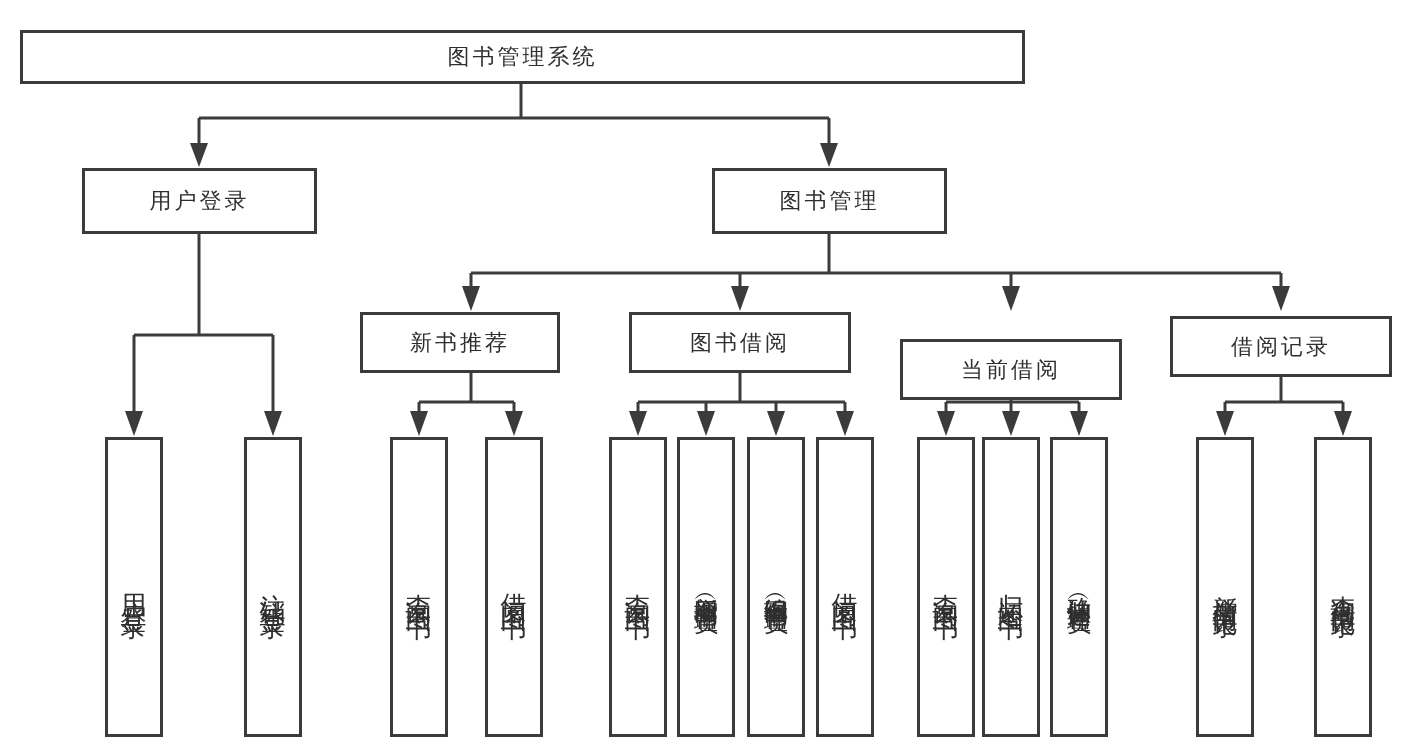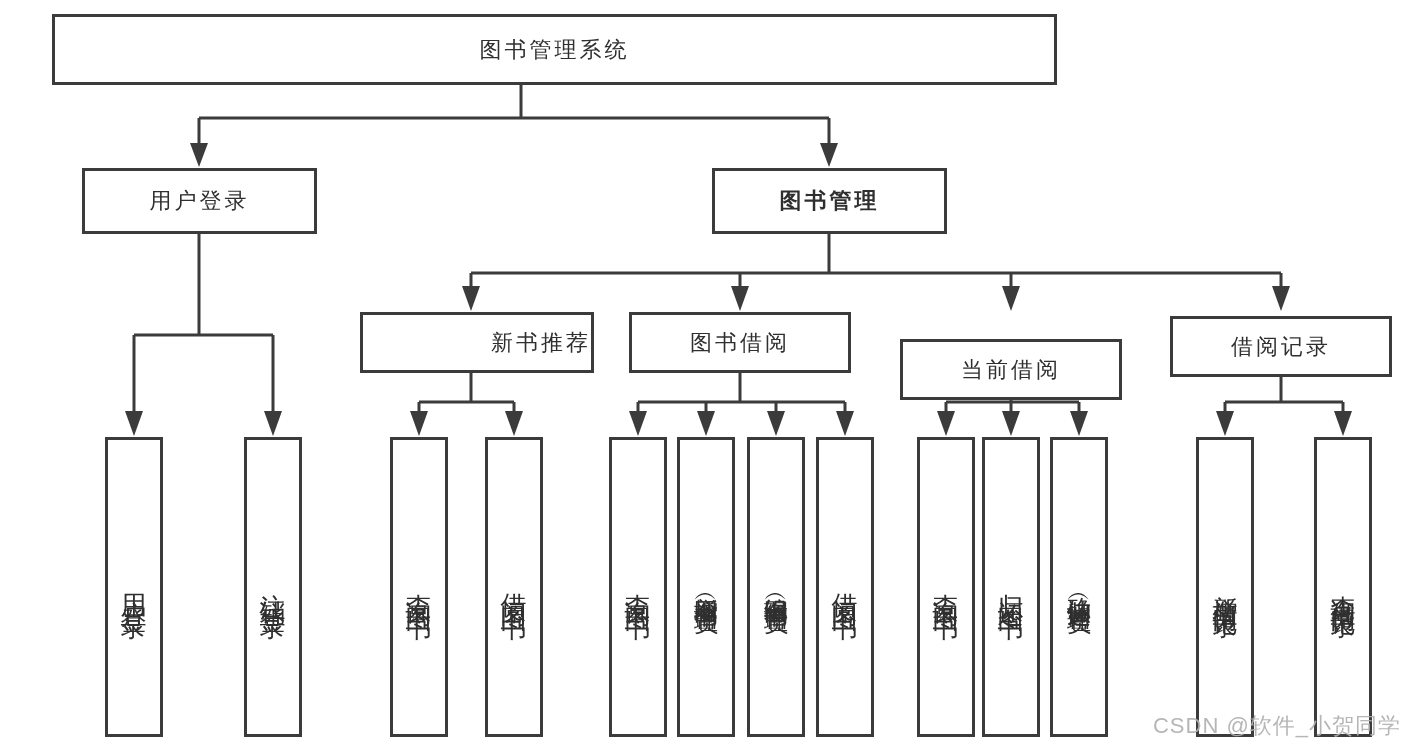--- a/index.html
+++ b/index.html
@@ -112,32 +112,32 @@
       <polygon points="1070,411 1088,411 1079,436"></polygon>
 
     <path d="M1281 373 V402"></path>
     <path d="M1225 402 H1343"></path>
     <path d="M1225 402 V412"></path>
       <polygon points="1216,411 1234,411 1225,436"></polygon>
     <path d="M1343 402 V412"></path>
       <polygon points="1334,411 1352,411 1343,436"></polygon>
   </svg>
 
-  <div class="node" style="left:20px;top:14px;width:1005px;height:71px;margin-left:32px;">
+  <div class="node" style="left:20px;top:30px;width:1005px;height:54px;">
     <span class="h-label">图书管理系统</span>
   </div>
 
   <div class="node" style="left:82px;top:168px;width:235px;height:66px;">
     <span class="h-label">用户登录</span>
   </div>
-  <div class="node" style="left:712px;top:168px;width:235px;height:66px;font-weight:bold;">
+  <div class="node" style="left:712px;top:168px;width:235px;height:66px;">
     <span class="h-label">图书管理</span>
   </div>
 
-  <div class="node" style="left:360px;top:312px;width:234px;height:61px;justify-content:flex-end;">
+  <div class="node" style="left:360px;top:312px;width:200px;height:61px;">
     <span class="h-label">新书推荐</span>
   </div>
   <div class="node" style="left:629px;top:312px;width:222px;height:61px;text-align:right;">
     <span class="h-label">图书借阅</span>
   </div>
   <div class="node" style="left:900px;top:312px;width:222px;height:61px;margin-top:27px;">
     <span class="h-label">当前借阅</span>
   </div>
   <div class="node" style="left:1170px;top:316px;width:222px;height:61px;">
     <span class="h-label">借阅记录</span>
@@ -180,14 +180,13 @@
     <span class="v-label v9">确认归还（管理员）</span>
   </div>
 
   <div class="node" style="left:1196px;top:437px;width:58px;height:300px;">
     <span class="v-label v6">新增借阅记录</span>
   </div>
   <div class="node" style="left:1314px;top:437px;width:58px;height:300px;">
     <span class="v-label v6">查询借阅记录</span>
   </div>
 
-  <div class="watermark">CSDN @软件_小贺同学</div>
 </div>
 
 </body></html>

